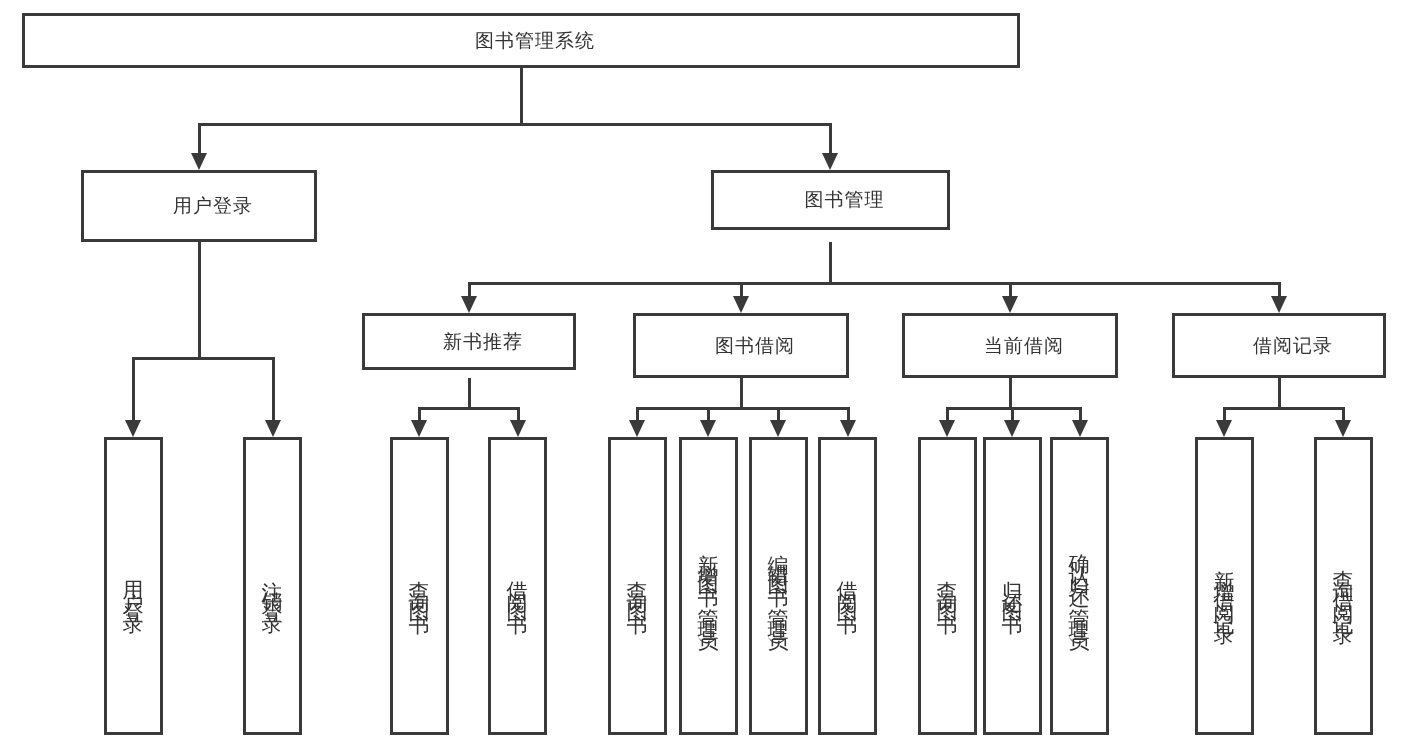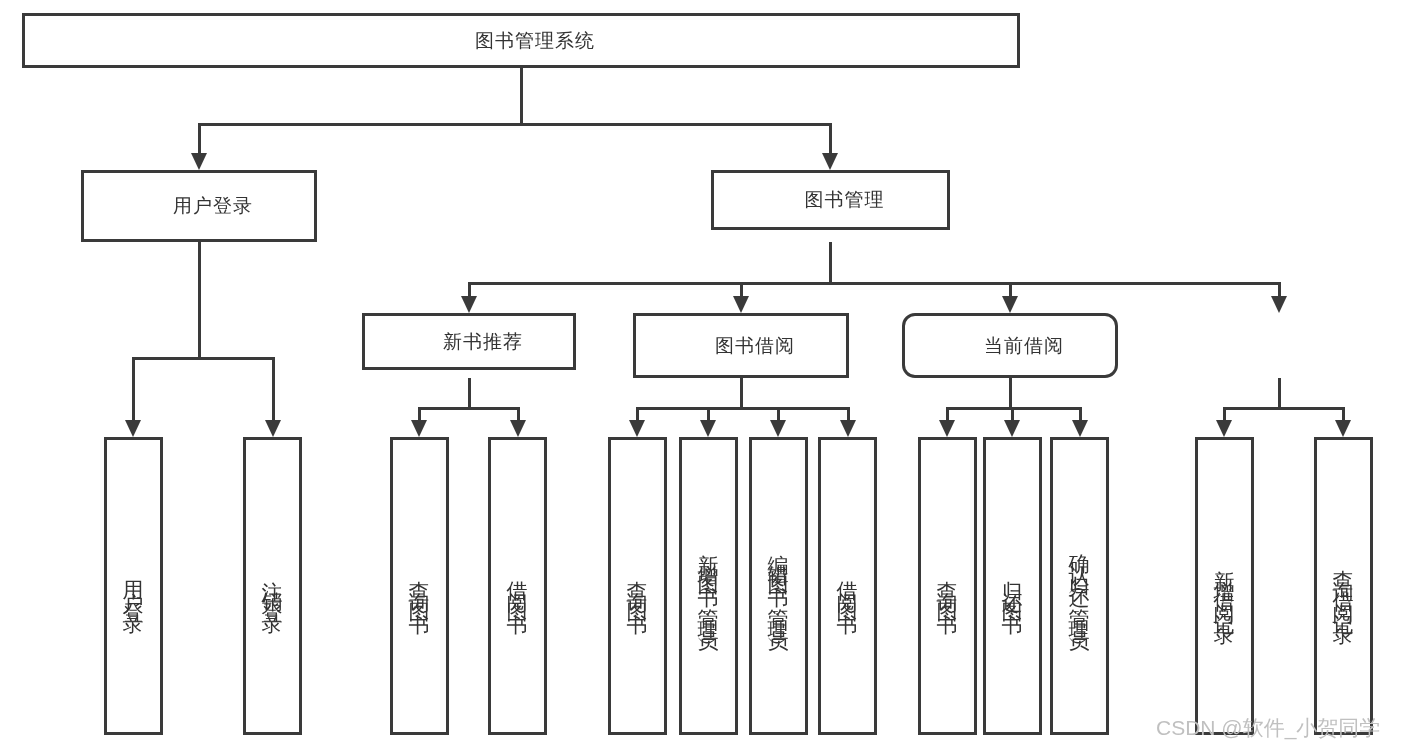--- a/index.html
+++ b/index.html
@@ -136,22 +136,25 @@
   <div class="box h" style="left:711px; top:170px; width:239px; height:60px;">
     <span>图书管理</span>
   </div>
 
   <div class="box h" style="left:362px; top:313px; width:214px; height:57px;">
     <span>新书推荐</span>
   </div>
   <div class="box h" style="left:633px; top:313px; width:216px; height:65px;">
     <span>图书借阅</span>
   </div>
-  <div class="box h" style="left:902px; top:313px; width:216px; height:65px;border-radius:13px;">
+  <div class="box h" style="left:902px; top:313px; width:216px; height:65px;">
     <span>当前借阅</span>
+  </div>
+  <div class="box h" style="left:1172px; top:313px; width:214px; height:65px;">
+    <span>借阅记录</span>
   </div>
 
   <div class="box v" style="left:104px; top:437px; width:59px; height:298px;">
     <span class="vtext">用户登录</span>
   </div>
   <div class="box v" style="left:243px; top:437px; width:59px; height:298px;">
     <span class="vtext">注销登录</span>
   </div>
 
   <div class="box v" style="left:390px; top:437px; width:59px; height:298px;">
@@ -184,15 +187,14 @@
     <span class="vtext">确认归还（管理员）</span>
   </div>
 
   <div class="box v" style="left:1195px; top:437px; width:59px; height:298px;">
     <span class="vtext">新增借阅记录</span>
   </div>
   <div class="box v" style="left:1314px; top:437px; width:59px; height:298px;">
     <span class="vtext">查询借阅记录</span>
   </div>
 
-  <div id="watermark">CSDN @软件_小贺同学</div>
 
 </div>
 
 </body></html>

